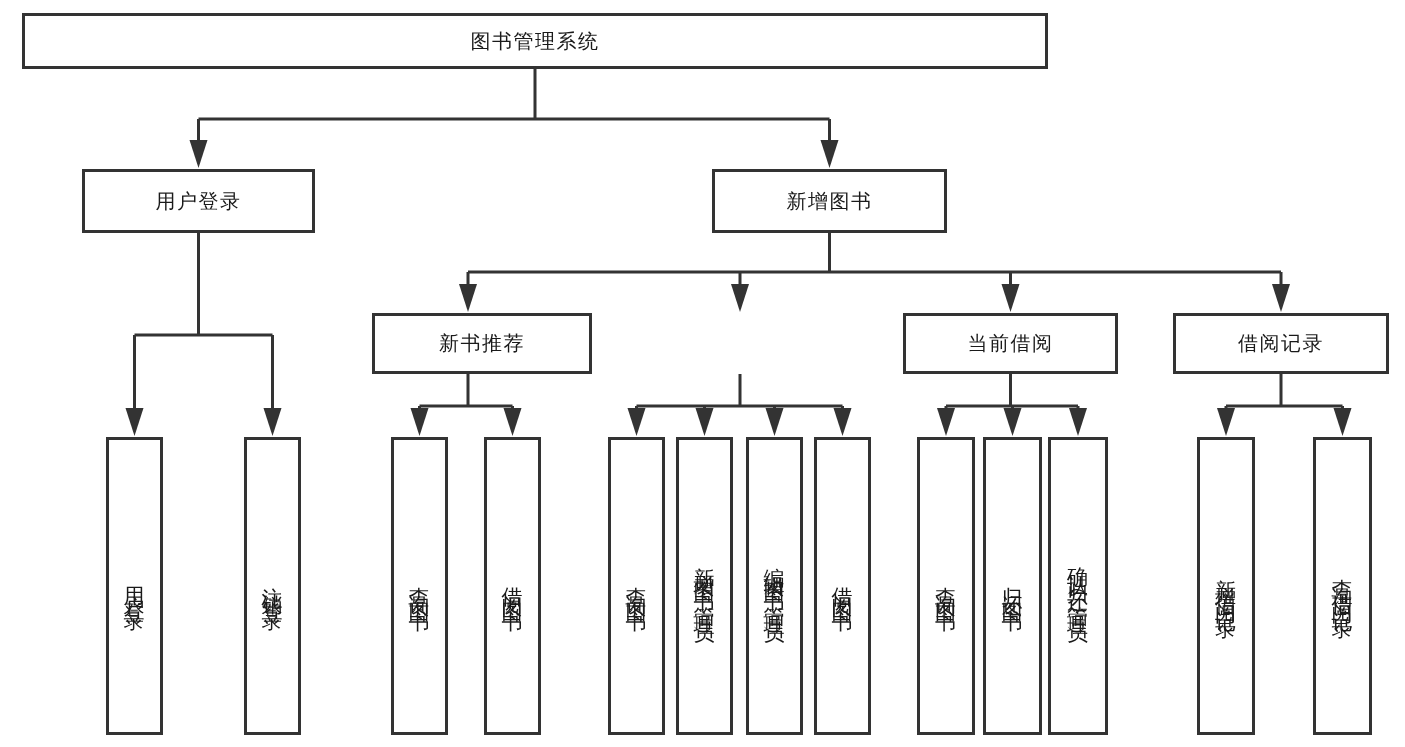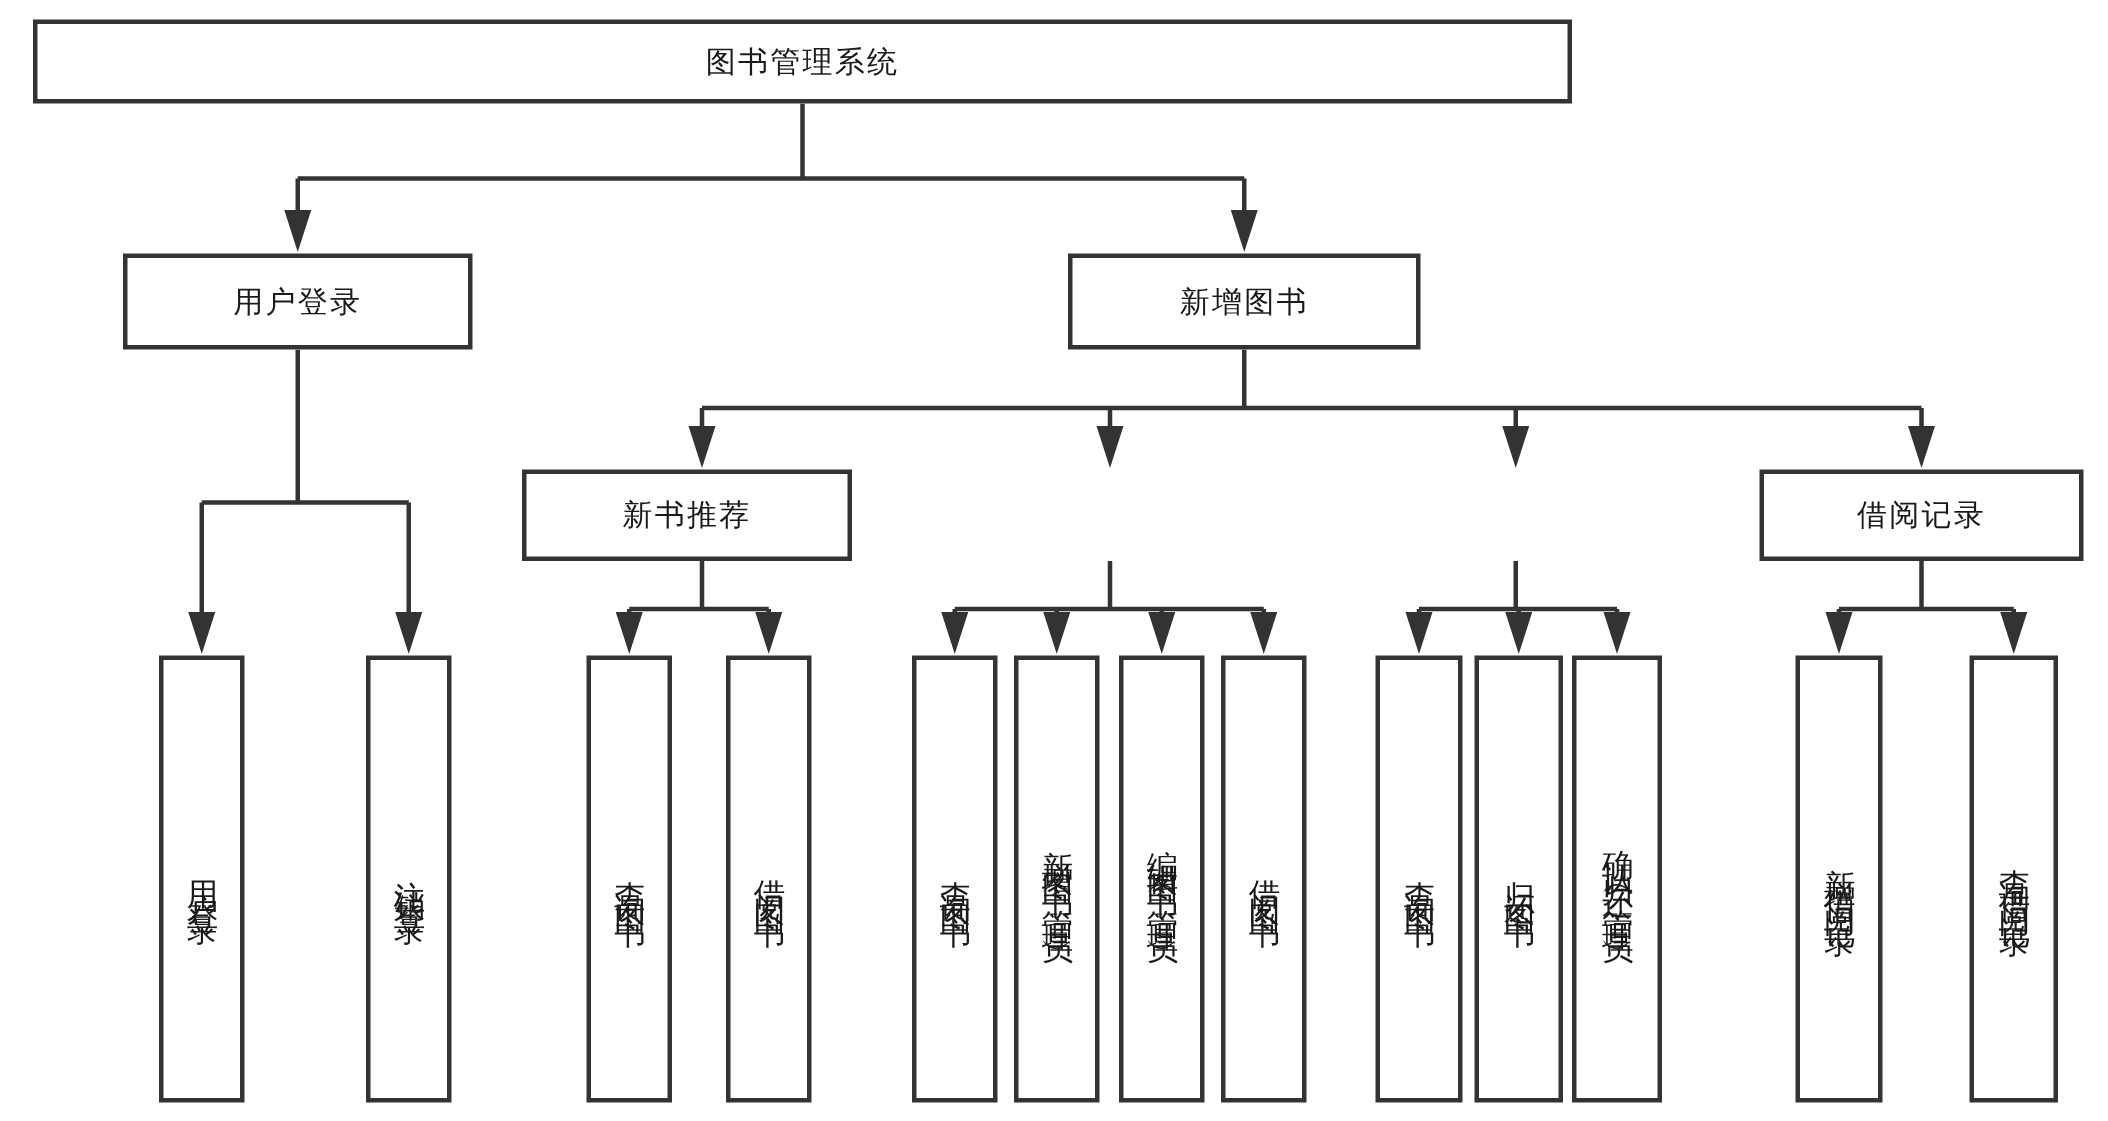--- a/index.html
+++ b/index.html
@@ -98,22 +98,25 @@
     <span class="hlabel">图书管理系统</span>
   </div>
 
   <div class="box" style="left:82px; top:169px; width:233px; height:64px;">
     <span class="hlabel">用户登录</span>
   </div>
   <div class="box" style="left:712px; top:169px; width:235px; height:64px;">
     <span class="hlabel">新增图书</span>
   </div>
 
-  <div class="box" style="left:348px; top:313px; width:220px; height:61px;font-family:Liberation Mono, monospace;">
+  <div class="box" style="left:372px; top:313px; width:220px; height:61px;font-family:Liberation Mono, monospace;">
     <span class="hlabel">新书推荐</span>
+  </div>
+  <div class="box" style="left:903px; top:313px; width:215px; height:61px;">
+    <span class="hlabel">当前借阅</span>
   </div>
   <div class="box" style="left:1173px; top:313px; width:216px; height:61px;">
     <span class="hlabel">借阅记录</span>
   </div>
 
   <div class="box" style="left:106px; top:437px; width:57px; height:298px;">
     <span class="vlabel">用户登录</span>
   </div>
   <div class="box" style="left:244px; top:437px; width:57px; height:298px;">
     <span class="vlabel">注销登录</span>

